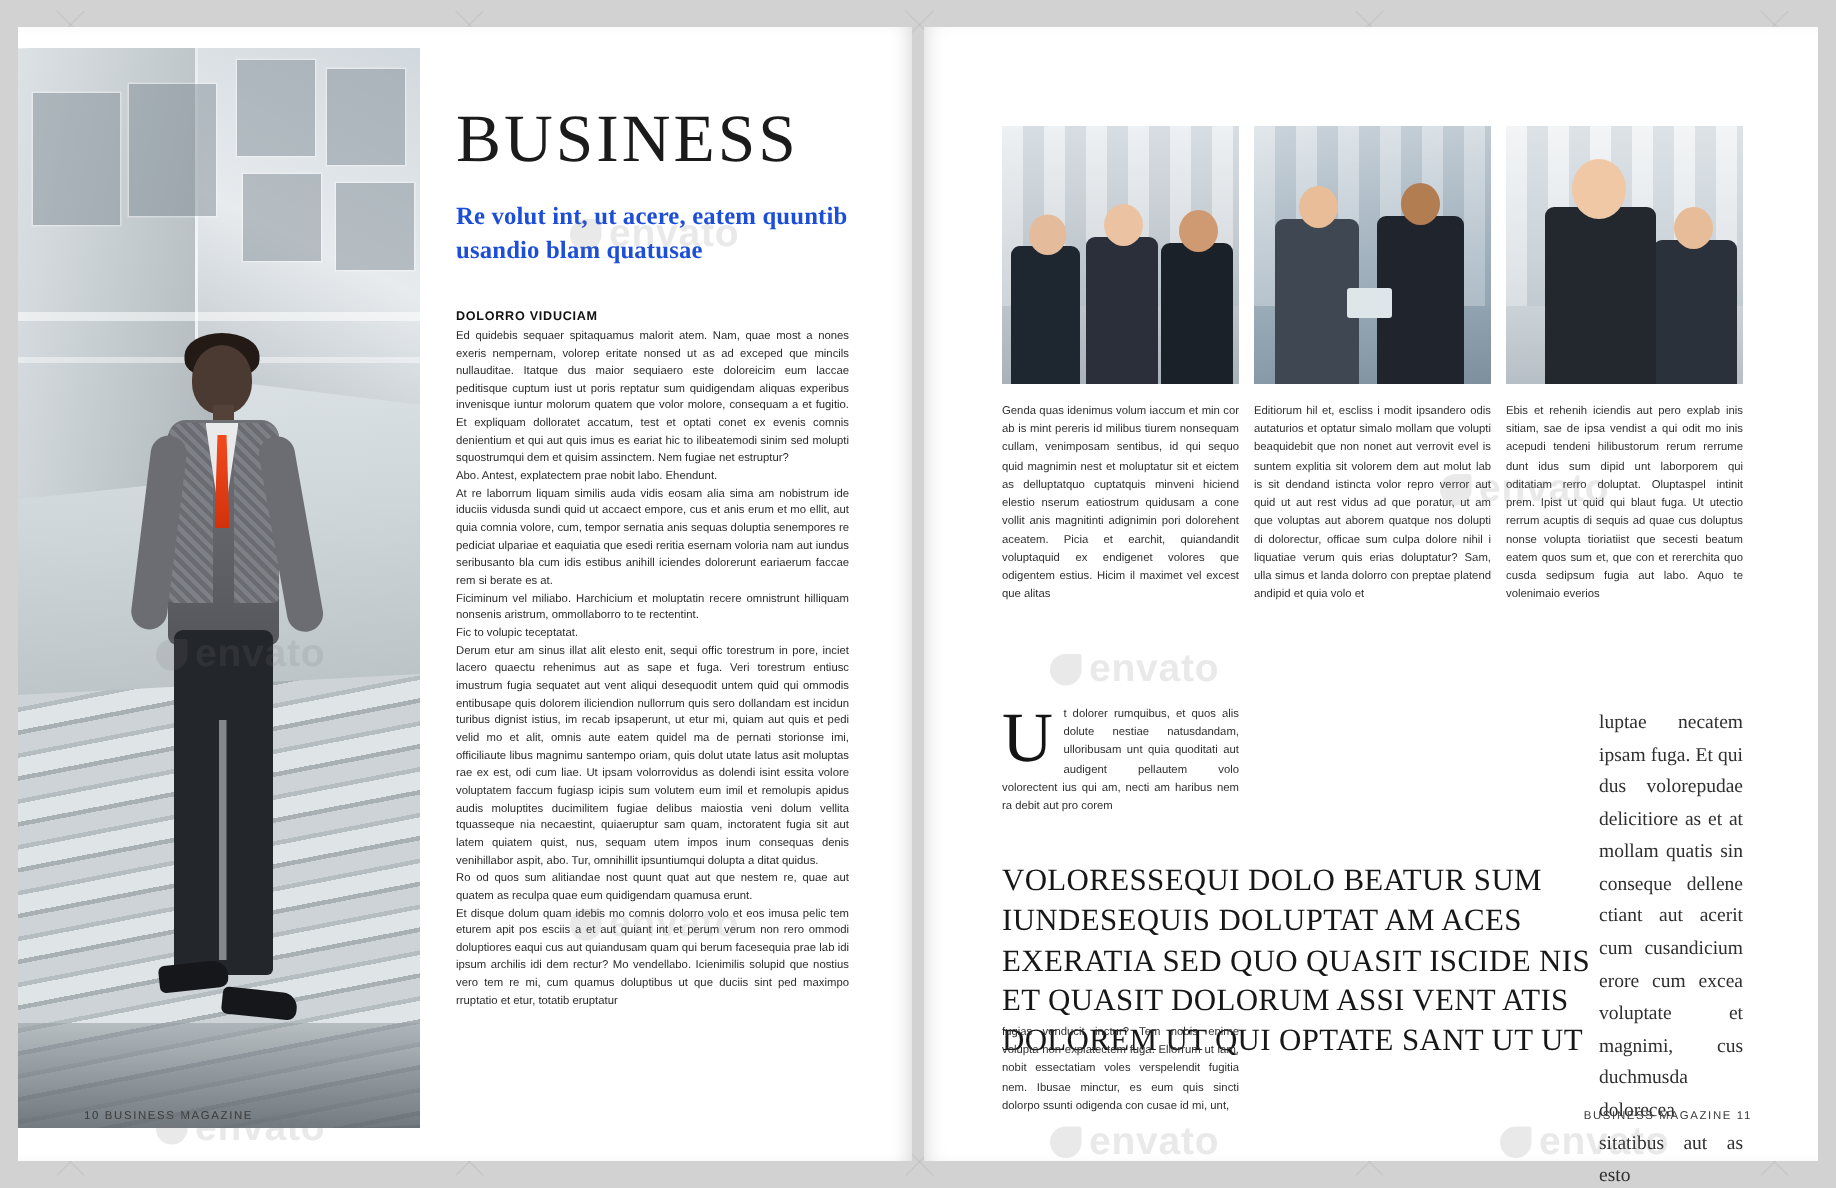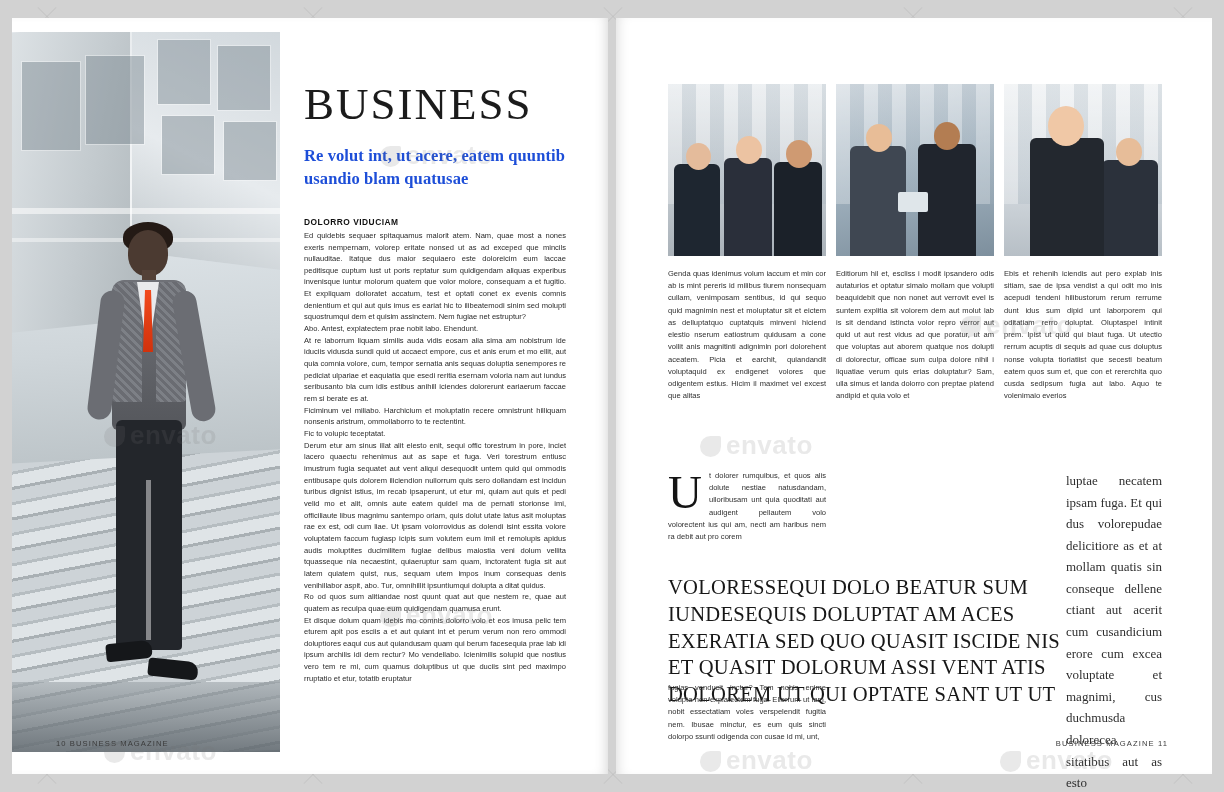--- a/index.html
+++ b/index.html
@@ -141,21 +141,21 @@
     background: #15171a; border-radius: 4px 10px 6px 4px; transform: rotate(-6deg);
   }
   .fig .shoe-b {
     position: absolute; left: 58px; top: 430px; width: 50px; height: 18px;
     background: #15171a; border-radius: 4px 10px 6px 4px; transform: rotate(6deg);
   }
 
   .article {
     position: absolute;
     left: 292px;
-    top: 64px;
+    top: 52px;
     width: 262px;
   }
   .kicker-title {
     font-family: "Liberation Serif", serif;
     font-size: 45px;
     line-height: 1;
     letter-spacing: 2.0px;
     color: #1b1b1b;
     margin: 0 0 17px 0;
     font-weight: 400;

